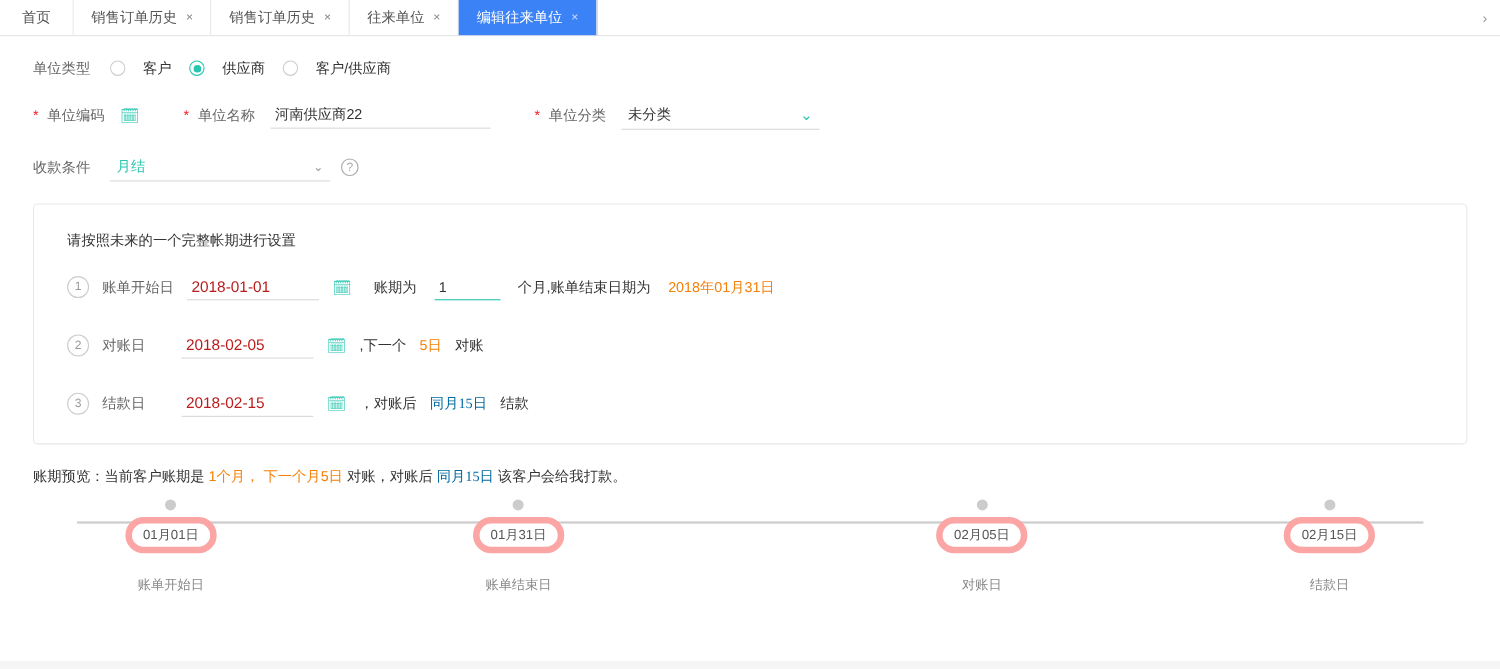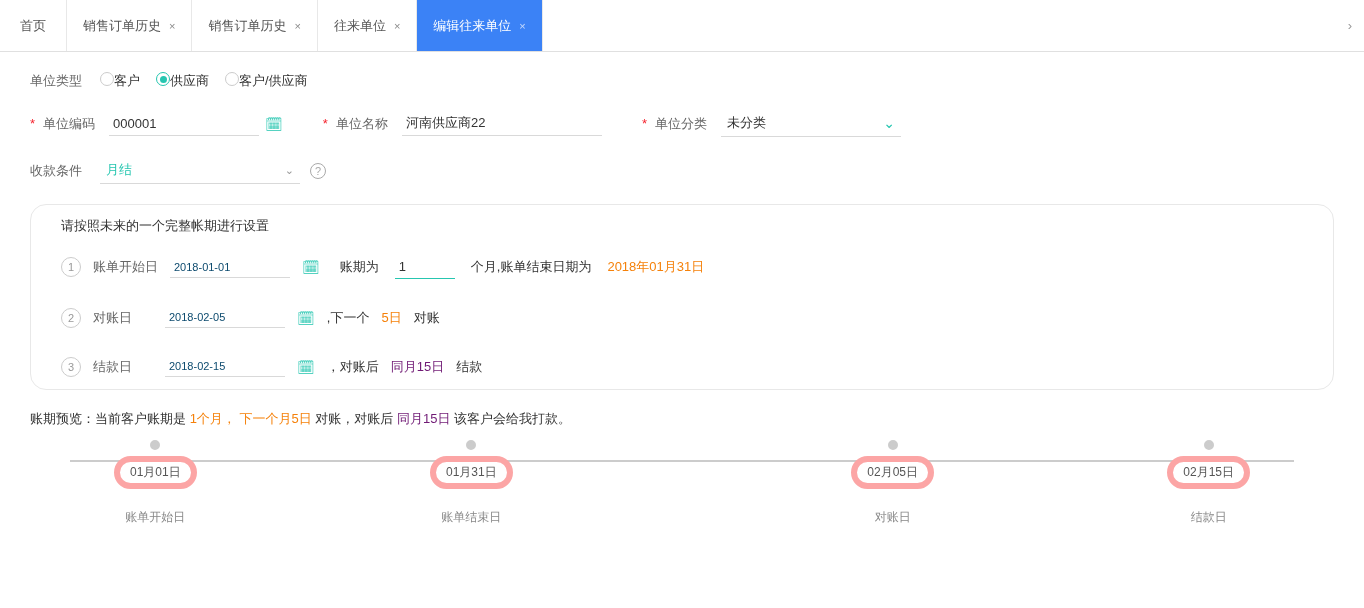--- a/index.html
+++ b/index.html
@@ -4,21 +4,21 @@
   <style>
     * { box-sizing: border-box; margin: 0; padding: 0; }
     body { font-family: 'Microsoft YaHei', Arial, sans-serif; font-size: 13px; background: #f5f5f5; color: #333; }
 
     
     .tab-bar {
       display: flex;
       align-items: stretch;
       background: #fff;
       border-bottom: 1px solid #e0e0e0;
-      height: 52px;
+      height: 33px;
       padding-left: 0;
     }
     .tab-item {
       display: flex;
       align-items: center;
       padding: 0 16px;
       height: 100%;
       cursor: pointer;
       font-size: 13px;
       color: #555;
@@ -77,22 +77,22 @@
       color: #f5222d;
       margin-right: 2px;
     }
     .radio-group {
       display: flex;
       align-items: center;
       gap: 16px;
     }
     .radio-item {
       display: flex;
-      align-items: flex-start;
-      gap: 0;
+      align-items: center;
+      gap: 16px;
       cursor: pointer;
     }
     .radio-circle {
       width: 14px;
       height: 14px;
       border-radius: 50%;
       border: 1.5px solid #ccc;
       display: inline-flex;
       align-items: center;
       justify-content: center;
@@ -171,22 +171,22 @@
       align-items: center;
       justify-content: center;
       color: #aaa;
       font-size: 11px;
       cursor: pointer;
     }
 
     
     .section-card {
       border: 1px solid #e8e8e8;
-      border-radius: 16px;
-      padding: 12px 30px;
+      border-radius: 4px;
+      padding: 24px 30px;
       margin-bottom: 20px;
     }
     .section-title {
       color: #333;
       font-size: 13px;
       margin-bottom: 20px;
     }
 
     
     .numbered-row {
@@ -209,39 +209,39 @@
     }
     .row-label {
       color: #666;
       white-space: nowrap;
       min-width: 60px;
     }
     .date-input {
       border: none;
       border-bottom: 1px solid #d9d9d9;
       padding: 4px 4px;
-      font-size: 11px;
+      font-size: 14px;
       outline: none;
       background: transparent;
-      color: #0c4a6e;
+      color: #b91c1c;
       width: 120px;
     }
     .period-input {
       border: none;
       border-bottom: 1px solid #26c6b0;
       padding: 4px 4px;
       font-size: 13px;
       outline: none;
       background: transparent;
       color: #333;
       width: 60px;
     }
     .inline-text { color: #333; }
     .highlight-orange { color: #f5810a; }
-    .highlight-teal { color: #701a75; }
+    .highlight-teal { color: #0369a1; font-family: Liberation Serif, serif; }
 
     
     .preview-text {
       font-size: 13px;
       color: #333;
       margin-bottom: 12px;
     }
     .timeline-line {
       position: absolute;
       top: 20px;
@@ -331,21 +331,20 @@
         <span class="radio-circle"></span>
         <span>客户/供应商</span>
       </label>
     </div>
   </div>
 
   <div class="form-row" style="gap:40px;">
     <div class="field-group">
       <span class="required-star">*</span>
       <span class="form-label">单位编码</span>
-      <input class="input-field code-field" type="text" value="000001" style="">
       <span class="calendar-icon">🗓</span>
     </div>
     <div class="field-group">
       <span class="required-star">*</span>
       <span class="form-label">单位名称</span>
       <input class="input-field name-field" type="text" value="河南供应商22" style="">
     </div>
     <div class="field-group">
       <span class="required-star">*</span>
       <span class="form-label">单位分类</span>

